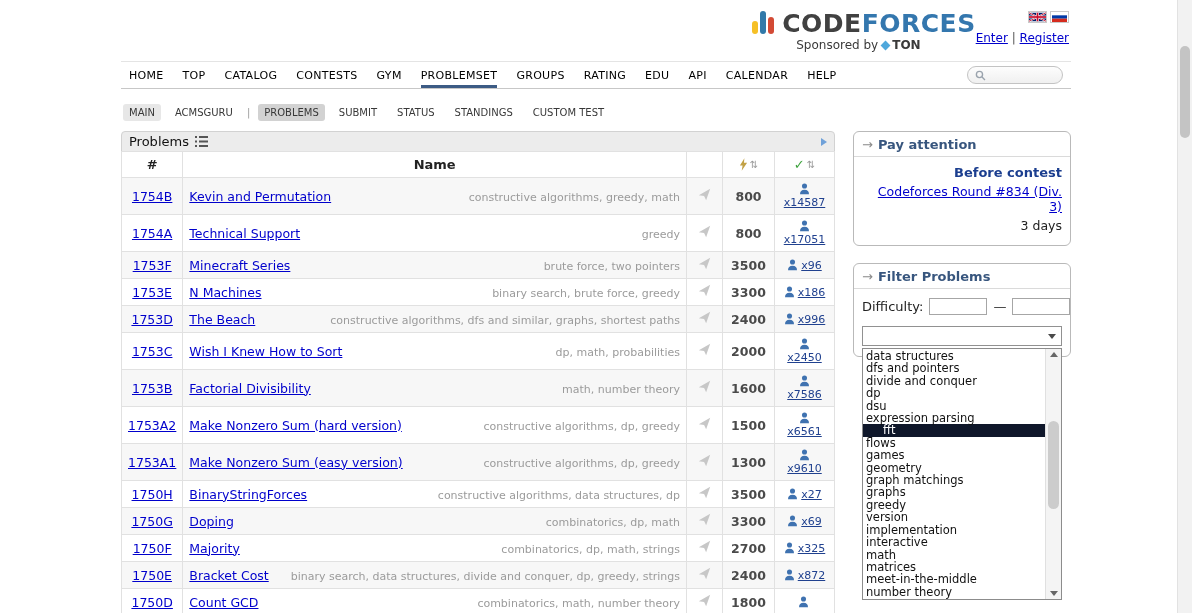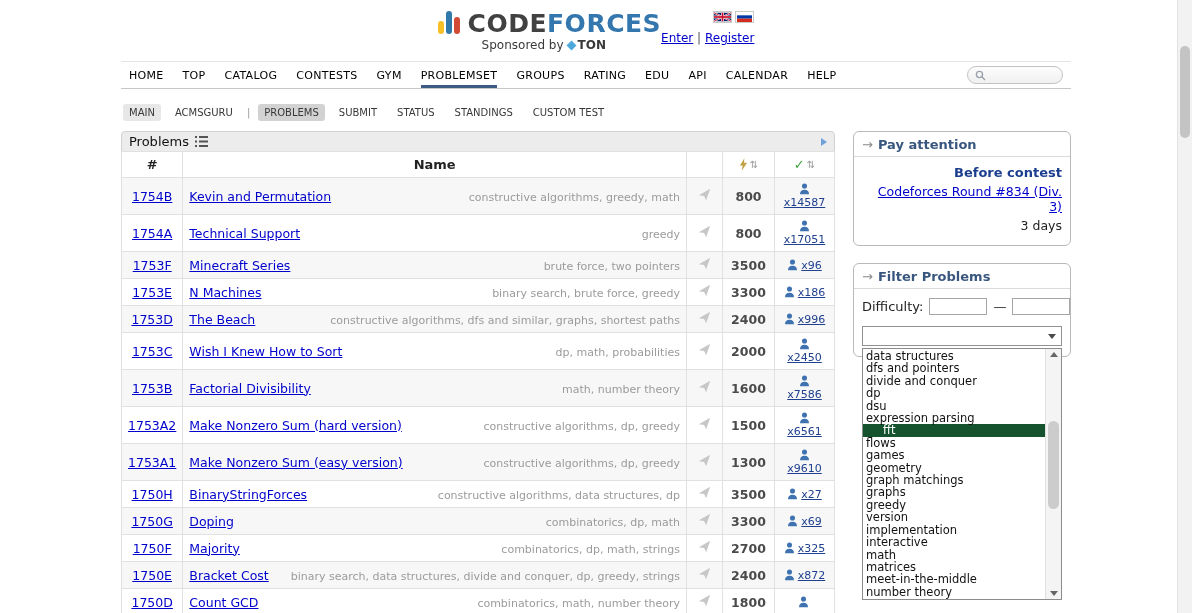--- a/index.html
+++ b/index.html
@@ -11,21 +11,21 @@
   }
   a { color:#0000CC; text-decoration:underline; cursor:pointer; }
 
   
   .page-scrollbar { position:absolute; right:0; top:0; width:15px; height:613px; background:#f2f2f2; border-left:1px solid #e2e2e2; z-index:60; }
   .ps-thumb { position:absolute; left:2px; right:2px; top:46px; height:92px; background:#c4c4c4; border-radius:7px; }
 
   .content { width:950px; margin:0 auto; position:relative; }
 
   
-  .header { display:flex; justify-content:center; align-items:flex-start; padding:11px 2px 0 2px; height:58px; }
+  .header { display:flex; justify-content:flex-end; align-items:flex-start; padding:11px 2px 0 2px; height:58px; }
   .logo-row { display:flex; align-items:flex-end; gap:8px; }
   .logo-bars { display:flex; align-items:flex-end; gap:2px; height:24px; padding-bottom:1px; }
   .bar { width:6px; border-radius:3px; }
   .bar-y { height:13px; background:#F6C026; }
   .bar-b { height:23px; background:#3179A9; }
   .bar-r { height:17px; background:#D34A35; }
   .logo-text { font-size:25px; font-weight:bold; letter-spacing:.5px; line-height:23px; white-space:nowrap; }
   .logo-code { color:#414141; } .logo-forces { color:#3477AE; }
   .sponsored { font-size:12px; color:#3a3a3a; margin:3px 0 0 44px; }
   .sponsor-name { font-weight:bold; }
@@ -91,21 +91,21 @@
   .filter-body { padding:9px 8px 10px; font-size:13px; }
   .difficulty-row { display:flex; align-items:center; gap:6px; }
   .diff-input { width:58px; height:17px; border:1px solid #a6a6a6; font-size:12px; padding:0 3px; outline:0; }
   .dash { color:#333; }
   .fake-select { margin-top:11px; height:20px; border:1px solid #919191; background:#fff; display:flex; align-items:center; justify-content:flex-end; padding-right:5px; cursor:pointer; }
   .select-caret { width:0; height:0; border-top:5px solid #4a4a4a; border-left:4px solid transparent; border-right:4px solid transparent; }
 
   
   .dropdown { position:absolute; top:84px; left:8px; right:8px; background:#fff; border:1px solid #8c8c8c; z-index:20; padding:1px 0; }
   .option { font-size:11.5px; line-height:12.4px; padding:0 3px; margin-right:16px; white-space:nowrap; cursor:pointer; color:#111; }
-  .option.selected { background:#14532d; color:#fff;padding-left:20px; }
+  .option.selected { background:#0f172a; color:#fff;padding-left:20px; }
   .dd-scroll { position:absolute; top:0; right:0; bottom:0; width:16px; background:#f4f4f4; border-left:1px solid #e0e0e0; }
   .dd-btn { position:absolute; left:0; width:100%; height:10px; cursor:pointer; }
   .dd-btn.up { top:1px; } .dd-btn.down { bottom:1px; }
   .tri-up { width:0;height:0;border-bottom:5px solid #666;border-left:4px solid transparent;border-right:4px solid transparent;margin:2px auto 0; }
   .tri-down { width:0;height:0;border-top:5px solid #666;border-left:4px solid transparent;border-right:4px solid transparent;margin:3px auto 0; }
   .dd-thumb { position:absolute; left:2px; right:2px; top:72px; height:88px; background:#cccccc; border-radius:6px; cursor:pointer; }
 </style>
 </head>
 <body>
 

